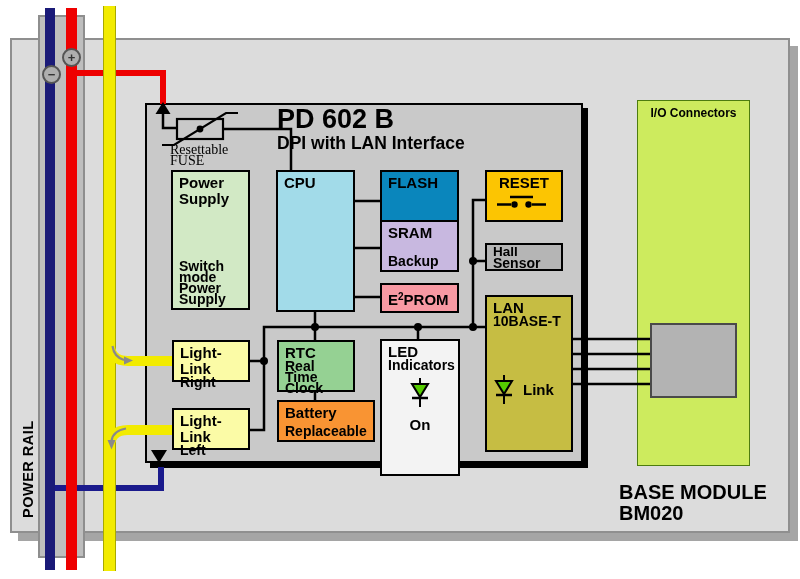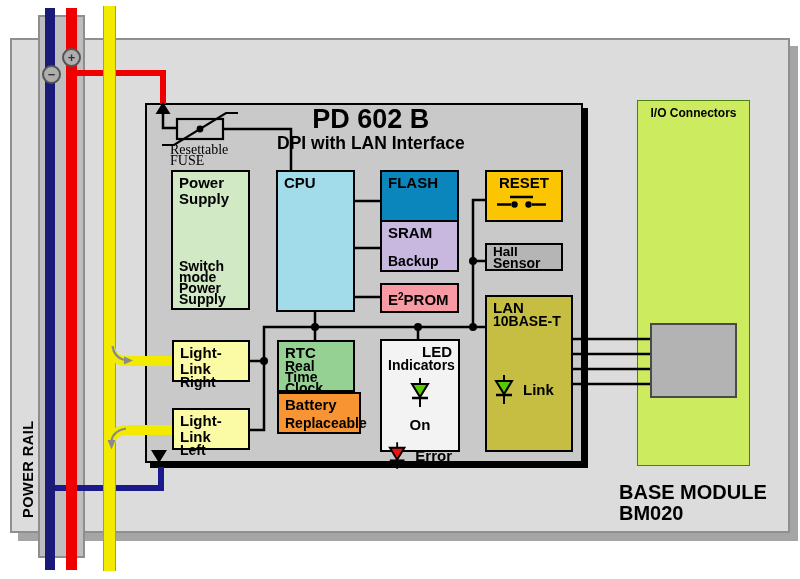--- a/index.html
+++ b/index.html
@@ -29,21 +29,21 @@
   svg.wires{left:0;top:0;z-index:2;pointer-events:none;}
   svg.pipes{left:0;top:0;z-index:5;pointer-events:none;}
   
   .block{border:2px solid #000;box-sizing:border-box;z-index:6;display:flex;
          flex-direction:column;padding:3px 6px;}
   .bt{font-size:15px;font-weight:bold;line-height:16px;}
   .bs{font-size:14px;font-weight:bold;line-height:11px;}
   .spacer{flex:1;}
   
   .module-title{left:277px;top:104px;z-index:6;}
-  .module-title .t1{font-size:27px;font-weight:bold;line-height:30px;text-align:center;}
+  .module-title .t1{font-size:27px;font-weight:bold;line-height:30px;}
   .module-title .t2{font-size:17.5px;font-weight:bold;line-height:19px;}
   .fuse-label{left:170px;top:145px;z-index:6;font-size:14px;line-height:10.5px;font-family:Liberation Serif, serif;}
   .base-label{left:619px;top:482px;z-index:6;font-size:20px;font-weight:bold;line-height:21px;}
   .rail-label{left:20px;top:518px;z-index:6;font-size:14.5px;font-weight:bold;
               transform:rotate(-90deg);transform-origin:0 0;width:110px;letter-spacing:0.5px;}
   .led-row{display:flex;align-items:center;gap:9px;}
   .sup{font-size:10px;vertical-align:5px;font-weight:bold;}
 </style>
 </head>
 <body>
@@ -178,51 +178,42 @@
       <svg width="20" height="30" viewBox="0 0 20 30">
         <line x1="10" y1="0" x2="10" y2="6" stroke="#000" stroke-width="2"></line>
         <polygon points="2,6 18,6 10,19" fill="#55cc00" stroke="#000" stroke-width="2"></polygon>
         <line x1="2" y1="20" x2="18" y2="20" stroke="#000" stroke-width="2.5"></line>
         <line x1="10" y1="20" x2="10" y2="29" stroke="#000" stroke-width="2"></line>
       </svg>
       <span class="bt">Link</span>
     </div>
   </div>
 
-  <div class="abs block" style="left: 380px; top: 339px; width: 80px; height: 113px; background-color: rgb(243, 243, 243); text-align: right;">
+  <div class="abs block" style="left: 380px; top: 339px; width: 80px; height: 137px; background-color: rgb(243, 243, 243);">
     <div class="bt">LED</div>
     <div class="bs">Indicators</div>
     <div class="led-row" style="margin-top:7px;flex-direction:column;">
       <svg width="20" height="30" viewBox="0 0 20 30">
         <line x1="10" y1="0" x2="10" y2="6" stroke="#000" stroke-width="2"></line>
         <polygon points="2,6 18,6 10,19" fill="#55cc00" stroke="#000" stroke-width="2"></polygon>
         <line x1="2" y1="20" x2="18" y2="20" stroke="#000" stroke-width="2.5"></line>
         <line x1="10" y1="20" x2="10" y2="29" stroke="#000" stroke-width="2"></line>
       </svg>
       <span class="bt">On</span>
     </div>
-    <div class="led-row" style="margin-top:8px;">
-      <svg width="20" height="30" viewBox="0 0 20 30">
-        <line x1="10" y1="0" x2="10" y2="6" stroke="#000" stroke-width="2"></line>
-        <polygon points="2,6 18,6 10,19" fill="#ee1111" stroke="#000" stroke-width="2"></polygon>
-        <line x1="2" y1="20" x2="18" y2="20" stroke="#000" stroke-width="2.5"></line>
-        <line x1="10" y1="20" x2="10" y2="29" stroke="#000" stroke-width="2"></line>
-      </svg>
-      <span class="bt">Error</span>
-    </div>
   </div>
 
   <div class="abs block" style="left: 277px; top: 340px; width: 78px; height: 52px; background-color: rgb(149, 209, 147);">
     <div class="bt">RTC</div>
     <div class="spacer"></div>
     <div class="bs">Real Time</div>
     <div class="bs">Clock</div>
   </div>
 
-  <div class="abs block" style="left: 277px; top: 392px; width: 84px; height: 42px; background-color: rgb(249, 148, 51);">
+  <div class="abs block" style="left: 277px; top: 400px; width: 98px; height: 42px; background-color: rgb(249, 148, 51);">
     <div class="bt">Battery</div>
     <div class="spacer"></div>
     <div class="bs">Replaceable</div>
   </div>
 
   <div class="abs block" style="left: 172px; top: 340px; width: 78px; height: 42px; background-color: rgb(251, 251, 166);">
     <div class="bt">Light-Link</div>
     <div class="spacer"></div>
     <div class="bs">Right</div>
   </div>

